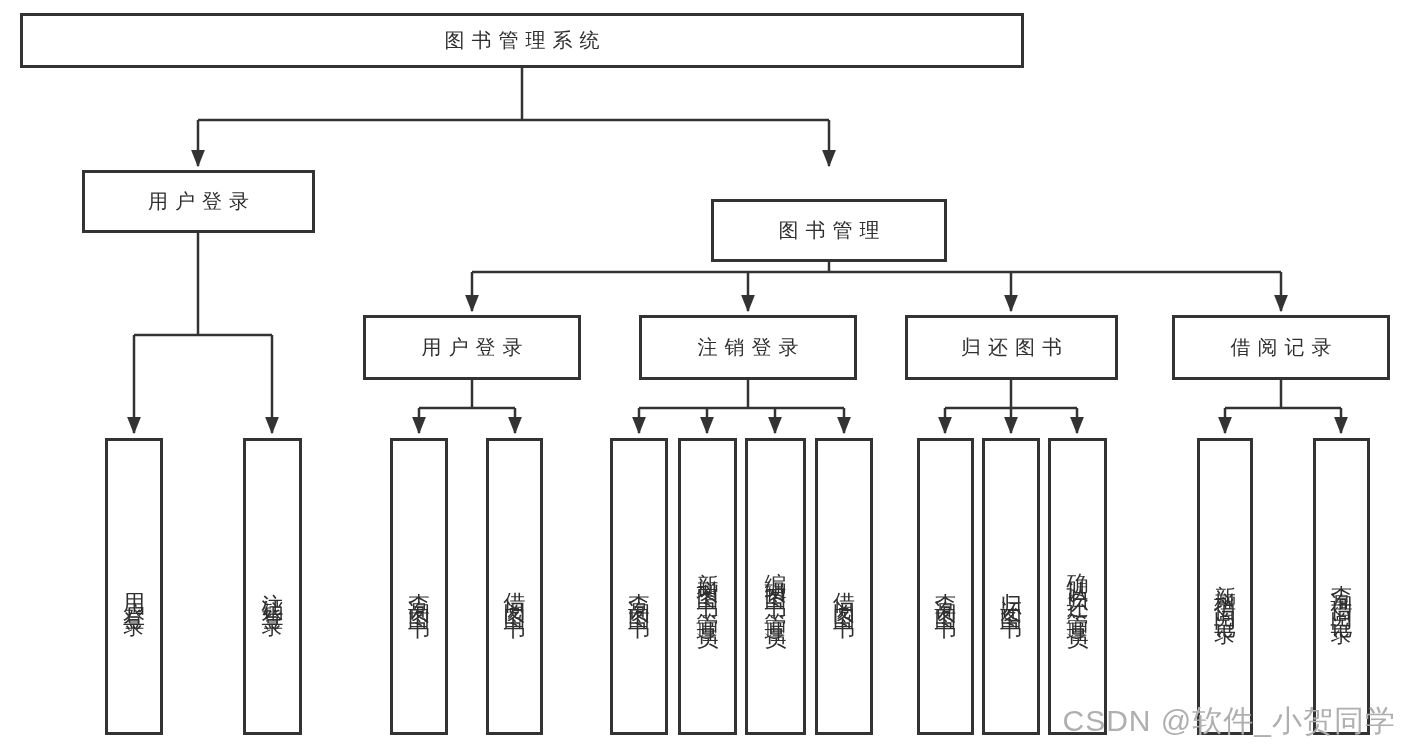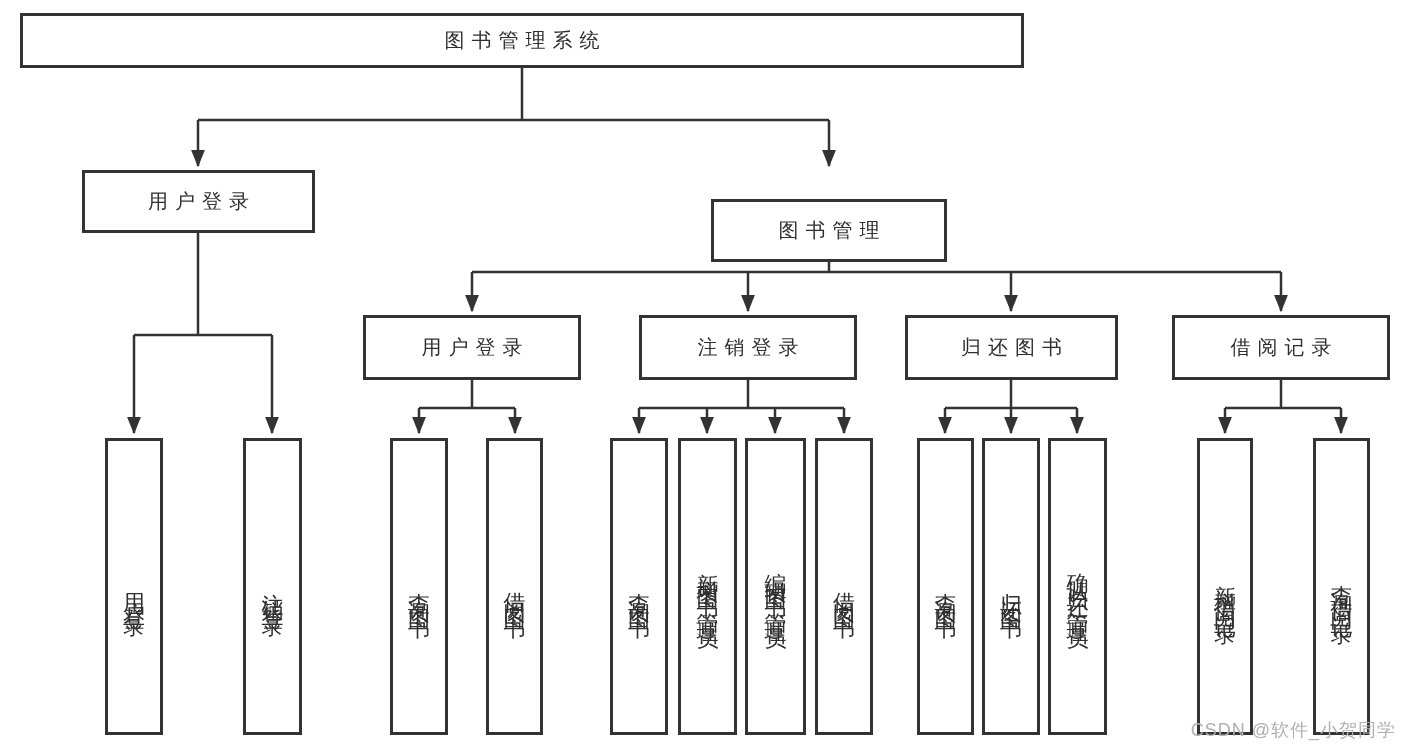--- a/index.html
+++ b/index.html
@@ -44,21 +44,21 @@
     writing-mode: vertical-rl;
     text-orientation: mixed;
     letter-spacing: 8px;
     line-height: 1;
     padding-top: 8px;
   }
   .watermark {
     position: absolute;
     right: 9px;
     bottom: 5px;
-    font-size: 18px;
+    font-size: 30px;
     color: #afafaf;
     letter-spacing: 1px;
     white-space: nowrap;
     pointer-events: none;
   }
 </style>
 </head>
 <body>
 
 <div class="canvas">

